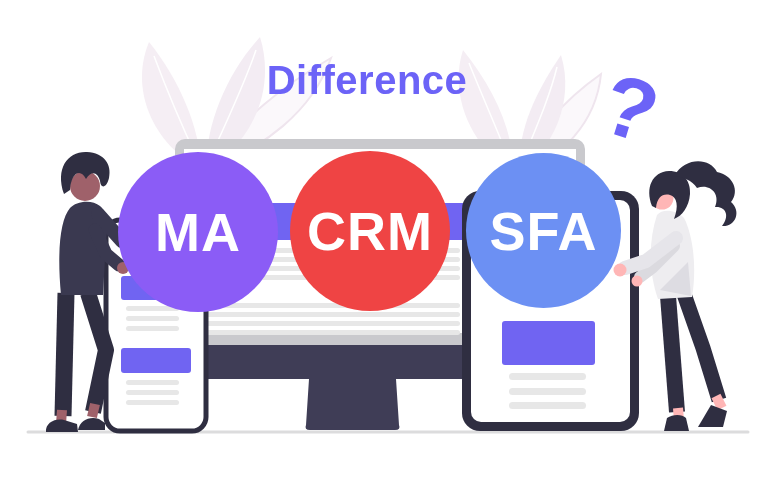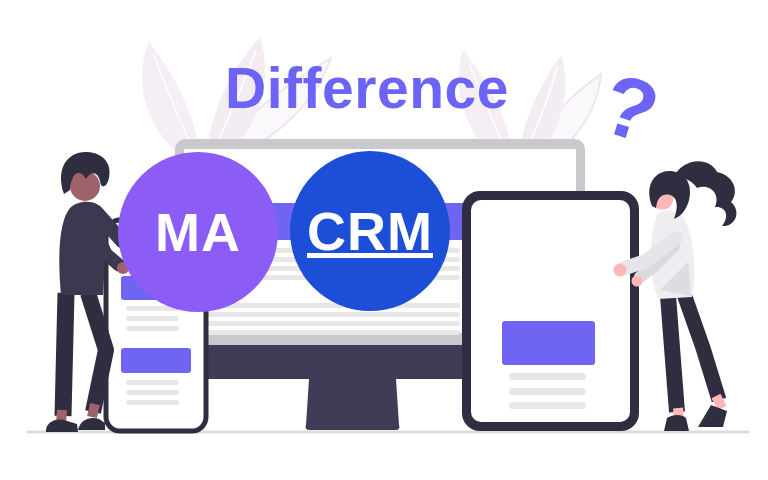--- a/index.html
+++ b/index.html
@@ -3,21 +3,21 @@
 <meta charset="utf-8">
 <style>
   html,body{margin:0;padding:0;background:#ffffff;}
   #stage{
     position:relative;width:768px;height:480px;overflow:hidden;background:#ffffff;
     font-family:"Liberation Sans","DejaVu Sans",sans-serif;
   }
   #scene{position:absolute;left:0;top:0;z-index:1;}
   .title{
     position:absolute;left:367px;top:60px;transform:translateX(-50%);
-    font-size:57px;font-weight:bold;letter-spacing:0.5px;line-height:1;
+    font-size:40px;font-weight:bold;letter-spacing:0.5px;line-height:1;
     white-space:nowrap;z-index:2;
   }
   .qmark{
     position:absolute;left:604px;top:70px;
     font-size:86px;font-weight:bold;line-height:0.9;
     transform:rotate(17deg);z-index:2;
   }
   .circle{
     position:absolute;border-radius:50%;
     display:flex;align-items:center;justify-content:center;
@@ -132,17 +132,20 @@
     </g>
   </svg>
 
   <div class="title" style="color: rgb(108, 99, 247);">Difference</div>
 
   <div class="qmark" style="color: rgb(108, 99, 247);">?</div>
 
   <div class="circle" id="circle-ma" style="background-color: #8b5cf6;">
     <span>MA</span>
   </div>
-  <div class="circle" id="circle-crm" style="background-color: #1d4ed8; text-decoration: underline;">
+  <div class="circle" id="circle-crm" style="background-color: #ef4444;">
     <span>CRM</span>
+  </div>
+  <div class="circle" id="circle-sfa" style="background-color: rgb(108, 144, 243);">
+    <span>SFA</span>
   </div>
 
 </div>
 
 </body></html>

